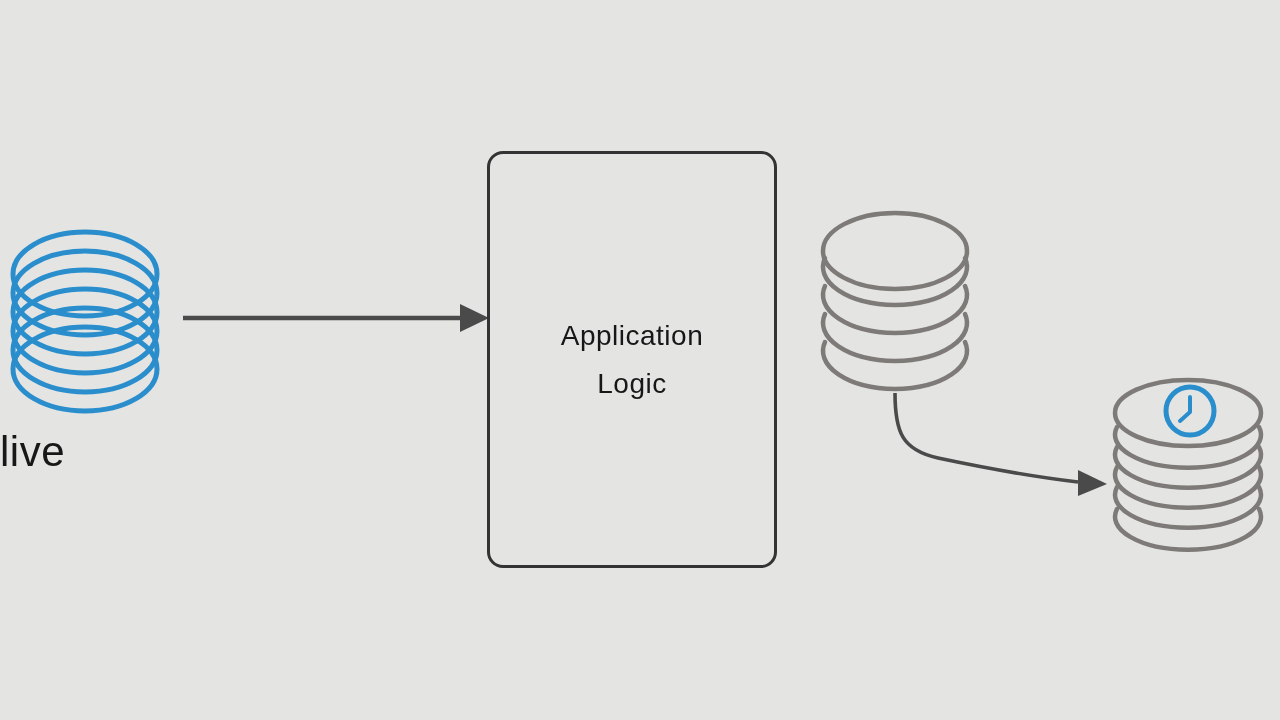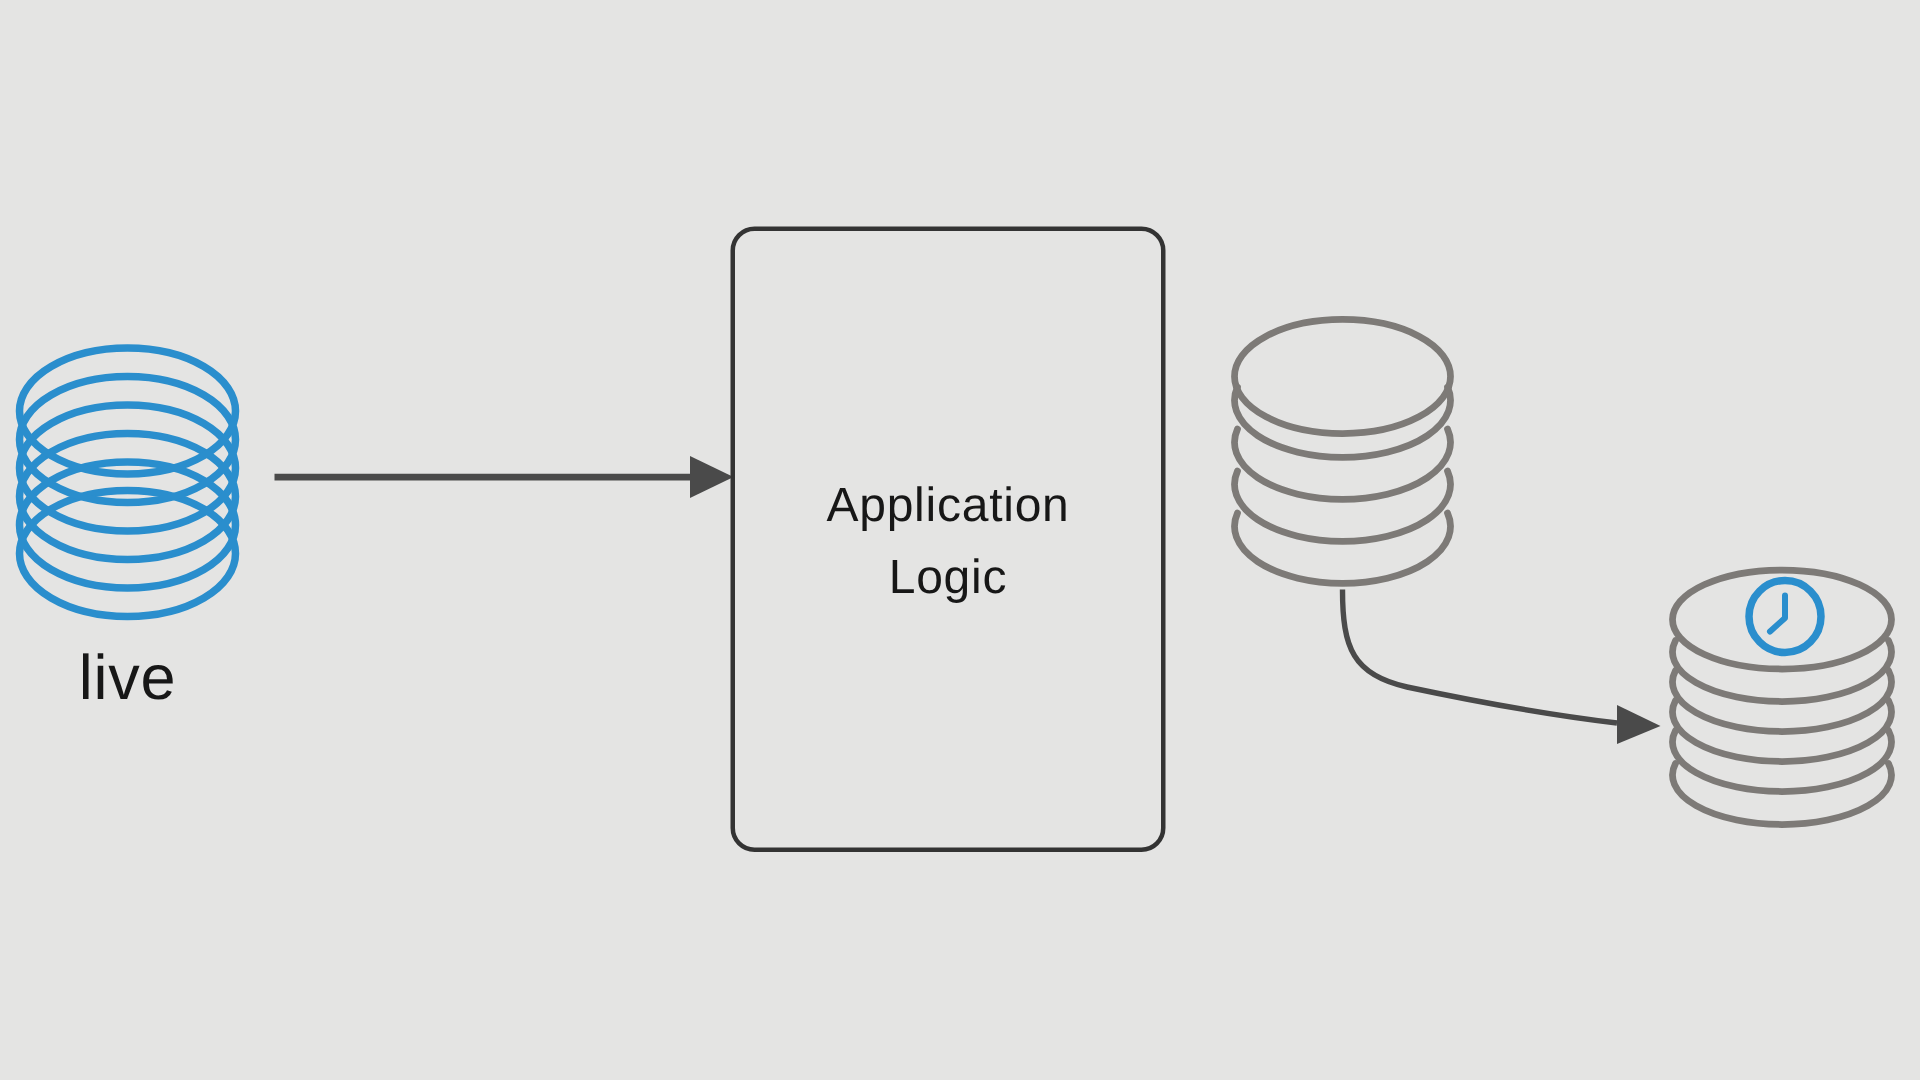--- a/index.html
+++ b/index.html
@@ -65,33 +65,33 @@
     width: 290px;
     height: 417px;
     box-sizing: border-box;
     border: 3px solid var(--box-border, #333333);
     border-radius: 16px;
     display: flex;
     align-items: center;
     justify-content: center;
   }
   .app-label {
-    font-size: 32px;
+    font-size: 28px;
     line-height: 48px;
     color: var(--text, #171717);
     text-align: center;
     white-space: pre-line;
     letter-spacing: 0.5px;
   }
 
   .node-label {
     position: absolute;
     font-size: 42px;
     color: var(--text, #171717);
-    text-align: center;
+    text-align: left;
     letter-spacing: 0.5px;
   }
   .live-label  { left: 0px;    top: 428px; width: 170px; }
   .hist-label  { left: 1098px; top: 586px; width: 180px; }
 
   .live-db  { left: 8px;    top: 226px; }
   .mid-db   { left: 817px;  top: 210px; }
   .hist-db  { left: 1110px; top: 376px; }
   .arrow-1  { left: 180px;  top: 299px; }
   .arrow-2  { left: 880px;  top: 390px; }

